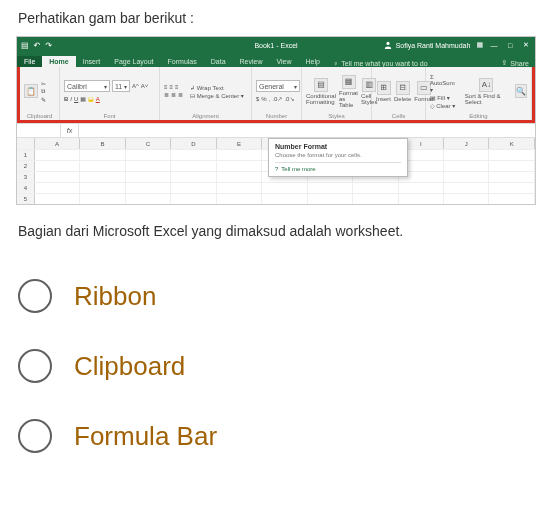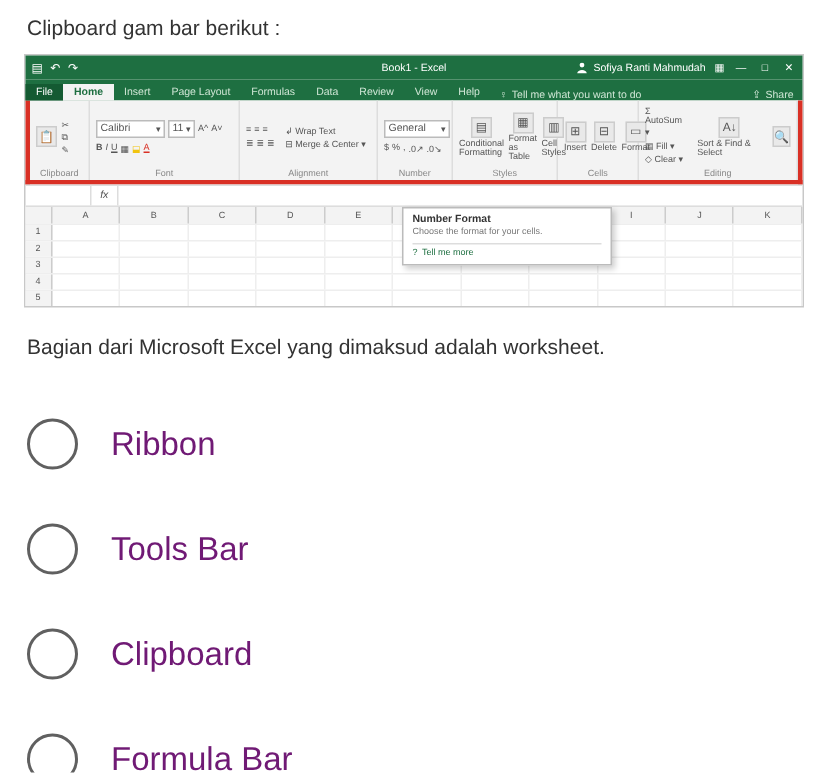--- a/index.html
+++ b/index.html
@@ -37,30 +37,30 @@
   .corner { width:18px; border-right:1px solid #ccc;}
   .ch { width:46px; border-right:1px solid #ccc; text-align:center; line-height:12px;}
   .rows { }
   .row { height:11px; display:flex; border-top:1px solid #eee; }
   .rh { width:18px; background:#f3f3f3; border-right:1px solid #ccc; text-align:center; font-size:6px; color:#555; line-height:11px;}
   .cell { width:46px; border-right:1px solid #eee;}
   .explain { padding: 8px 18px 14px 18px; font-size: 14px; }
   .options { padding: 0 18px; }
   .option { display:flex; align-items:center; gap: 22px; margin: 26px 0 36px 0; }
   .radio { width: 34px; height: 34px; border: 2px solid #606060; border-radius: 50%; flex-shrink:0; }
-  .option-label { font-size: 22px; color: #701a75; }
+  .option-label { font-size: 26px; color: #a16207; }
   .excel-outer { position: relative; }
   .qat { position:absolute; top:0; left:4px; color:#fff; font-size:8px; display:flex; gap:5px; align-items:center; height:16px;}
   .stack { display:flex; flex-direction:column; gap:1px; justify-content:center; }
   .row2 { display:flex; gap:2px; align-items:center; }
 </style>
 </head>
 <body>
 
-<div class="question-text">Clipboard gam bar berikut :</div>
+<div class="question-text">Perhatikan gam bar berikut :</div>
 
 <div class="excel-outer">
 <div class="excel-wrap">
   <div class="titlebar">
     <div class="qat">
       <span>▤</span>
       <span>↶</span>
       <span>↷</span>
     </div>
     <div class="center">Book1 - Excel</div>
@@ -321,23 +321,19 @@
 
 <div class="explain">Bagian dari Microsoft Excel yang dimaksud adalah worksheet.</div>
 
 <div class="options">
   <div class="option">
     <div class="radio"></div>
     <div class="option-label">Ribbon</div>
   </div>
   <div class="option">
     <div class="radio"></div>
-    <div class="option-label">Tools Bar</div>
-  </div>
-  <div class="option">
-    <div class="radio"></div>
     <div class="option-label">Clipboard</div>
   </div>
   <div class="option">
     <div class="radio"></div>
     <div class="option-label">Formula Bar</div>
   </div>
 </div>
 
 </body></html>

